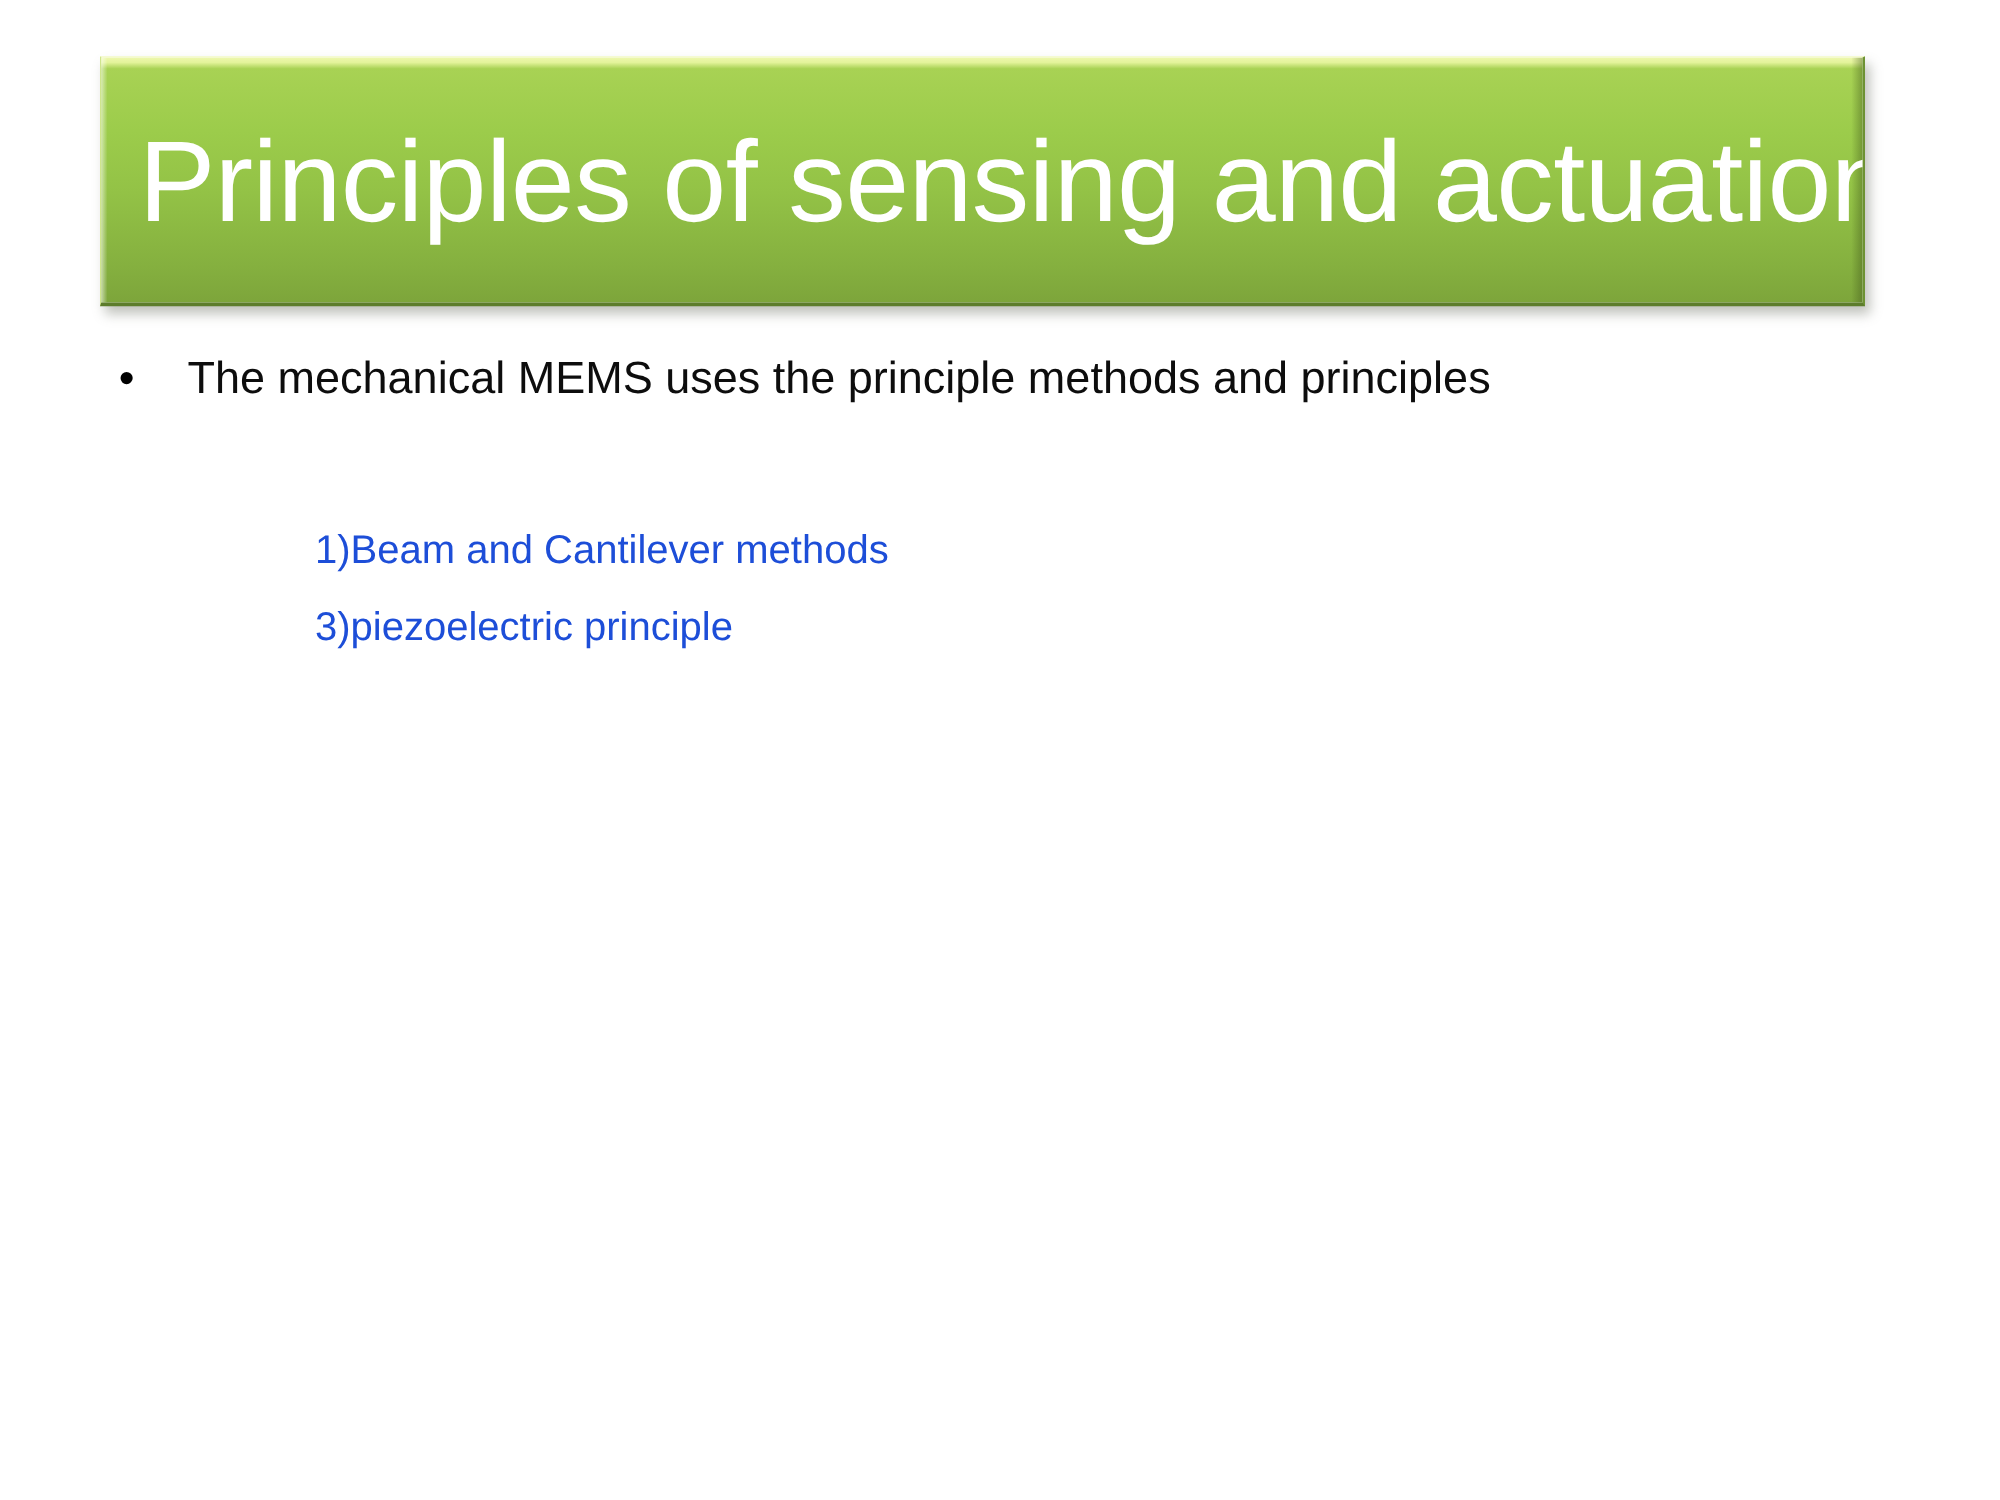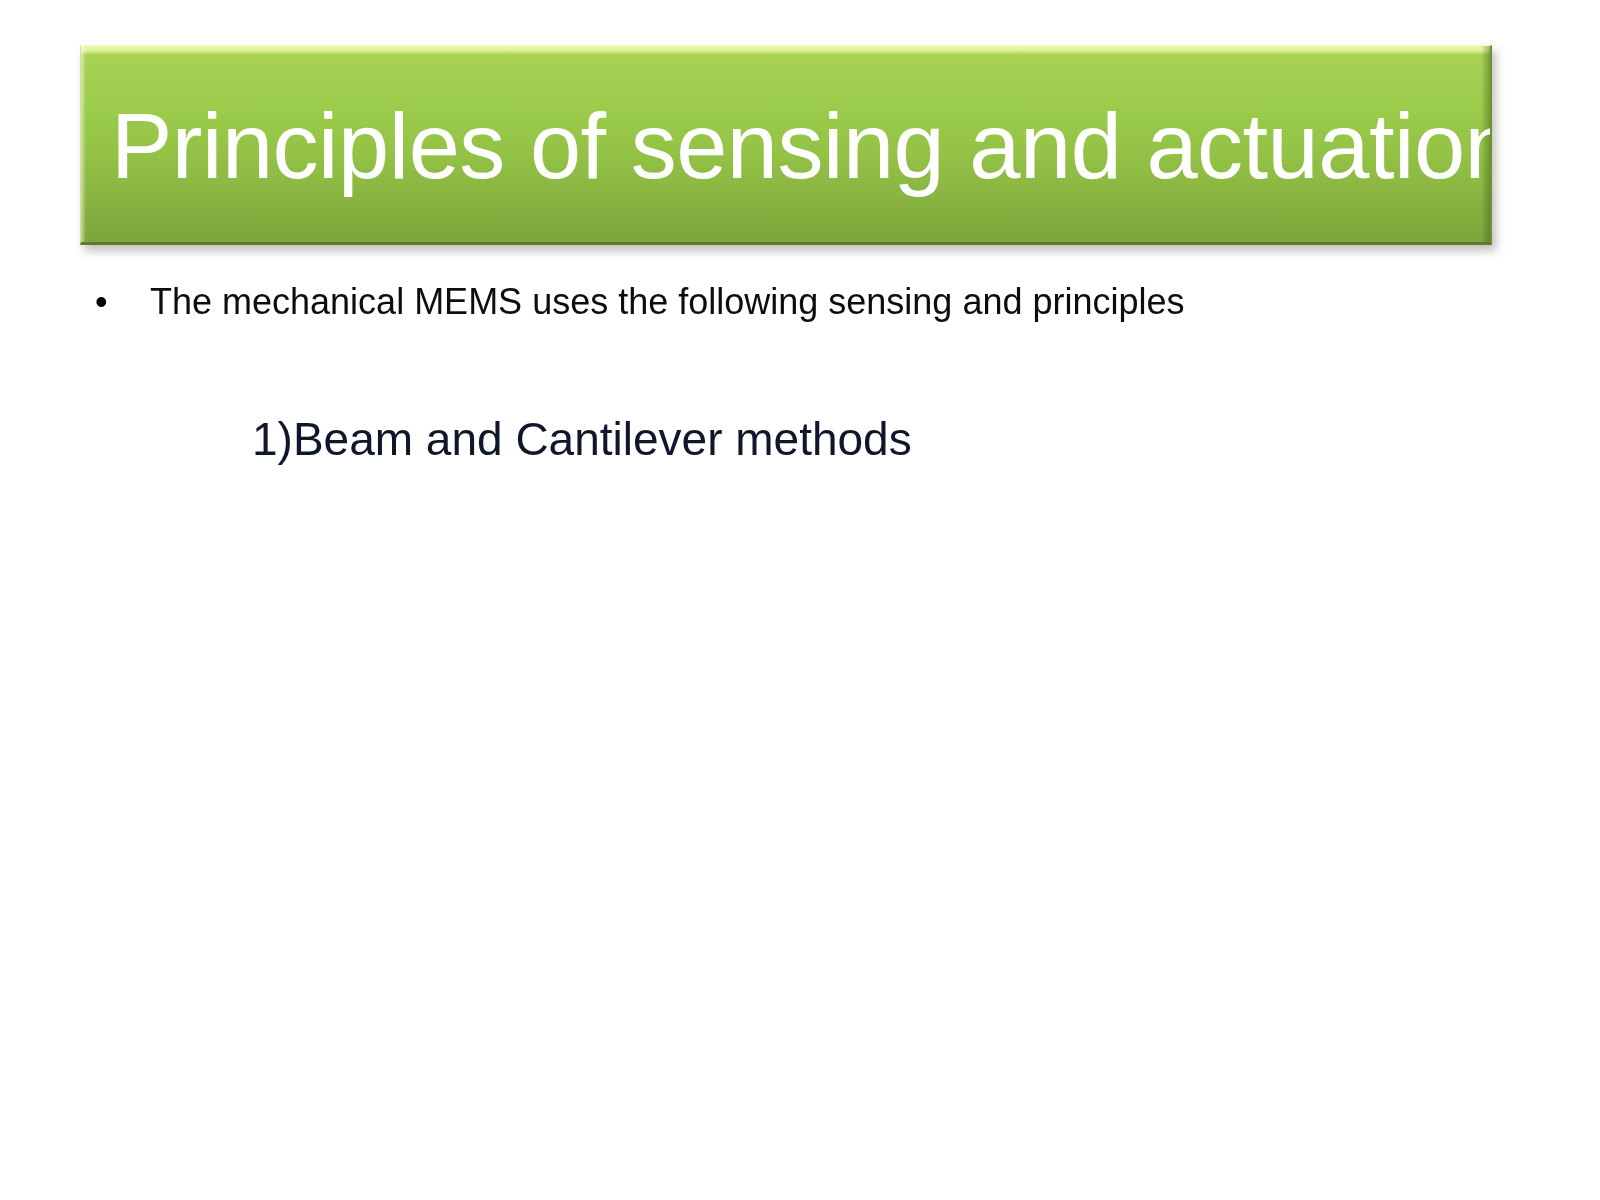--- a/index.html
+++ b/index.html
@@ -128,42 +128,43 @@
     white-space: nowrap;
   }
 
   .numbered-list {
     position: absolute;
     left: 252px;
     top: 130px;
     width: 1200px;
   }
   .numbered-item {
-    font-size: 46px;
+    font-size: 32px;
     line-height: 62px;
-    color: #0f172a;
+    color: #1d4ed8;
     font-family: "Liberation Sans", sans-serif;
     white-space: nowrap;
   }
 </style>
 </head>
 <body>
 
 <div class="slide">
 
   <div class="title-banner">
     <div class="title-text">Principles of sensing and actuation</div>
   </div>
 
   <div class="content">
 
     <div class="bullet-row">
       <span class="bullet-glyph">•</span>
-      <span class="bullet-text">The mechanical MEMS uses the following sensing and principles</span>
+      <span class="bullet-text">The mechanical MEMS uses the principle methods and principles</span>
     </div>
 
     <div class="numbered-list">
       <div class="numbered-item">1)Beam and Cantilever methods</div>
+      <div class="numbered-item">3)piezoelectric principle</div>
     </div>
 
   </div>
 
 </div>
 
 </body></html>

